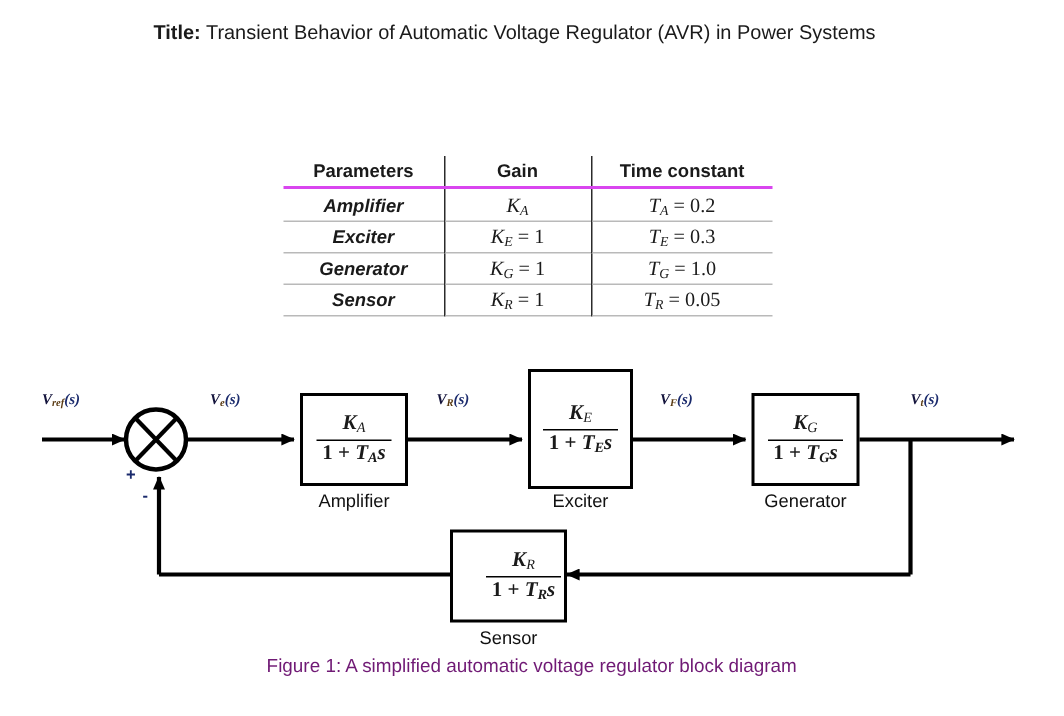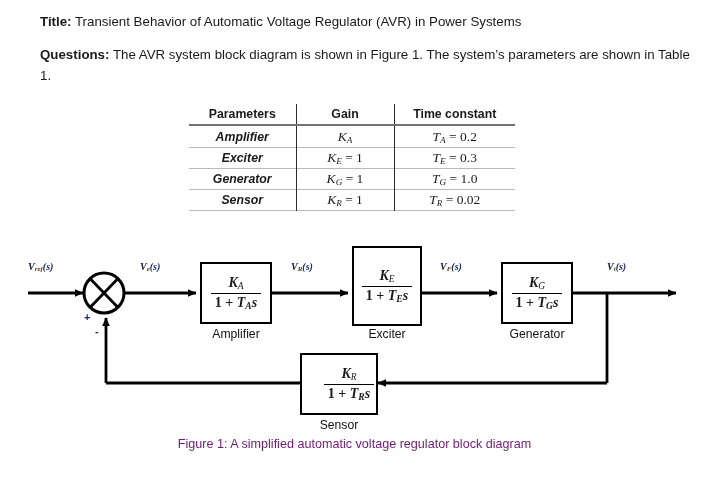--- a/index.html
+++ b/index.html
@@ -12,23 +12,24 @@
     height: 477px;
     overflow: hidden;
     font-family: "Liberation Sans", sans-serif;
     color: #1a1a1a;
     position: relative;
   }
 
   
   .doc-head {
     position: absolute;
-    left: 40px;
+    left: 13px;
     top: 12px;
     width: 660px;
+    text-align: center;
   }
   .line-title {
     font-size: 13.3px;
     line-height: 19px;
     margin-bottom: 13px;
     white-space: nowrap;
   }
   .line-q {
     font-size: 13.3px;
     line-height: 21px;
@@ -71,21 +72,21 @@
   }
   table.nomen td.math {
     font-family: "Liberation Serif", serif;
     font-size: 13.5px;
   }
   
   .nomen col.c1 { width: 107px; }
   .nomen col.c2 { width: 98px; }
   .nomen col.c3 { width: 121px; }
   .nomen th.sep-l, .nomen td.sep-l { border-left: 1px solid #2b2b2b; }
-  .nomen thead tr { border-bottom: 2px solid #737373; }
+  .nomen thead tr { border-bottom: 2px solid #d946ef; }
   .nomen tbody tr { border-bottom: 1px solid #b9b9b9; }
   .nomen tbody tr:first-child td { padding-top: 2px; }
 
   
   .mi {
     font-family: "Liberation Serif", serif;
     font-style: italic;
   }
   sub.ms {
     font-family: "Liberation Serif", serif;
@@ -180,23 +181,20 @@
     font-family: "Liberation Sans", sans-serif;
     color: #701a75;
   }
 </style>
 </head>
 <body>
 
 <div class="doc-head">
   <div class="line-title">
     <span class="lbl-bold">Title:</span><span> Transient Behavior of Automatic Voltage Regulator (AVR) in Power Systems</span>
-  </div>
-  <div class="line-q">
-    <span class="lbl-bold">Questions:</span><span> The AVR system block diagram is shown in Figure 1. The system’s parameters are shown in Table 1.</span>
   </div>
 </div>
 
 <div class="table-wrap">
   <table class="nomen">
     <colgroup>
         <col class="c1">
         <col class="c2">
         <col class="c3">
       </colgroup>
@@ -219,21 +217,21 @@
         <td class="math sep-l"><span class="mi">T</span><sub class="ms">E</sub> <span class="mop">= 0.3</span></td>
       </tr>
       <tr>
         <td class="param">Generator</td>
         <td class="math sep-l"><span class="mi">K</span><sub class="ms">G</sub> <span class="mop">= 1</span></td>
         <td class="math sep-l"><span class="mi">T</span><sub class="ms">G</sub> <span class="mop">= 1.0</span></td>
       </tr>
       <tr>
         <td class="param">Sensor</td>
         <td class="math sep-l"><span class="mi">K</span><sub class="ms">R</sub> <span class="mop">= 1</span></td>
-        <td class="math sep-l"><span class="mi">T</span><sub class="ms">R</sub> <span class="mop">= 0.02</span></td>
+        <td class="math sep-l"><span class="mi">T</span><sub class="ms">R</sub> <span class="mop">= 0.05</span></td>
       </tr>
     </tbody>
   </table>
 </div>
 
 <div class="diagram">
 
   <svg width="709" height="180" viewBox="0 0 709 180">
     <defs>
       <marker id="ah" markerWidth="9" markerHeight="8" refX="8.4" refY="4" orient="auto" markerUnits="userSpaceOnUse">

